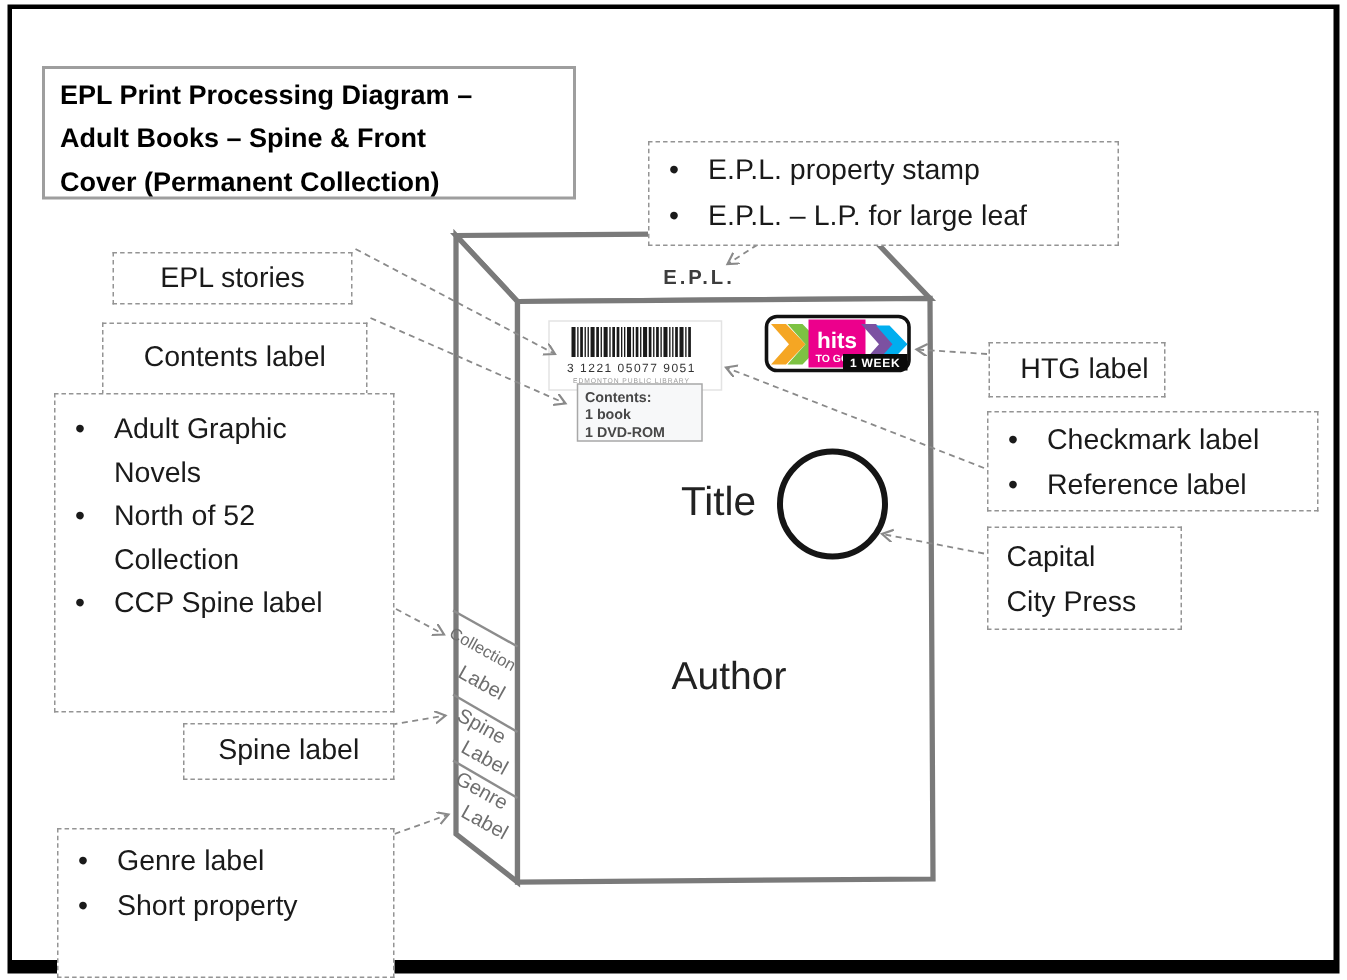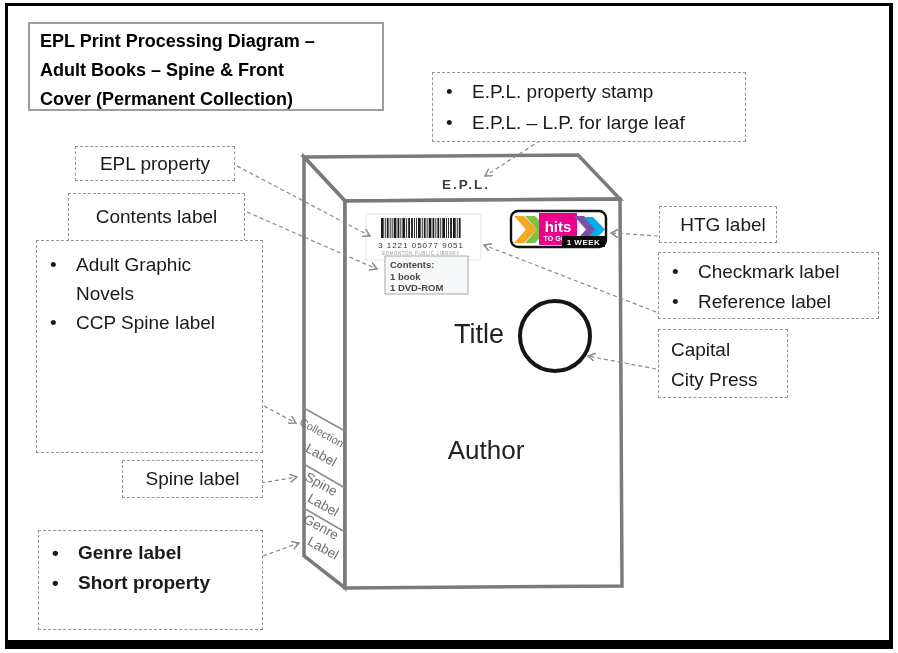--- a/index.html
+++ b/index.html
@@ -3,21 +3,21 @@
 <meta charset="utf-8">
 <style>
   html,body { margin:0; padding:0; background:#fff; }
   body { width:898px; height:653px; position:relative; overflow:hidden;
          font-family:"Liberation Sans", sans-serif; color:#1a1a1a; }
   .frame { position:absolute; left:5px; top:3px; right:5px; bottom:4px;
            border:3px solid #000; border-bottom-width:9px; border-right-width:4px;
            background:#fff; box-sizing:border-box; }
   .svg-layer { position:absolute; left:0; top:0; width:898px; height:653px; }
 
-  .box { position:absolute; background:#fff; box-sizing:border-box; }
+  .box { position:absolute; background:#fff; box-sizing:border-box;margin-top:22px; }
   .solid { border:2px solid #9e9e9e; }
   .dashed { border:1px dashed #949494; }
 
   .title-box { left:28px; top:22px; width:356px; height:89px;
                font-size:18px; font-weight:bold; line-height:29px;
                padding:3px 10px; color:#000; }
   .title-box div { white-space:nowrap; }
 
   .label-box { display:flex; align-items:center; justify-content:center;
                font-size:19px; white-space:nowrap; }
@@ -34,21 +34,21 @@
   .contents-box { left:68px;  top:193px; width:177px; height:48px; }
 
   .collections-box { left:36px; top:240px; width:227px; height:213px; font-size:19px; }
   .collections-box ul { padding-top:9px; }
   .collections-box li { line-height:29px; padding-right:16px; }
 
   .spinelabel-box { left:122px; top:460px; width:141px; height:38px; }
 
   .genre-box { left:38px; top:530px; width:225px; height:100px; font-size:19px; }
   .genre-box ul { padding-top:7px; }
-  .genre-box li { line-height:29.5px;font-weight:bold; }
+  .genre-box li { line-height:29.5px; }
 
   .htg-box { left:659px; top:206px; width:118px; height:37px; justify-content:center; padding-left:10px; }
 
   .checkmark-box { left:658px; top:252px; width:221px; height:67px; font-size:19px; }
   .checkmark-box ul { padding-top:4px; }
   .checkmark-box li { line-height:30px; padding-left:42px; }
   .checkmark-box li::before { left:14px; }
 
   .ccp-box { left:658px; top:329px; width:130px; height:69px; font-size:19px;
              line-height:30px; padding:5px 0 0 12px; }
@@ -171,30 +171,31 @@
 </div>
 
 <div class="box dashed stamp-box">
   <ul class="blist">
     <li>E.P.L. property stamp</li>
     <li>E.P.L. – L.P. for large leaf</li>
   </ul>
 </div>
 
 <div class="box dashed label-box barcode-box">
-  <span>EPL property</span>
+  <span>EPL stories</span>
 </div>
 
 <div class="box dashed label-box contents-box">
   <span>Contents label</span>
 </div>
 
 <div class="box dashed collections-box">
   <ul class="blist">
     <li>Adult Graphic Novels</li>
+    <li>North of 52 Collection</li>
     <li>CCP Spine label</li>
   </ul>
 </div>
 
 <div class="box dashed label-box spinelabel-box">
   <span>Spine label</span>
 </div>
 
 <div class="box dashed genre-box">
   <ul class="blist">

